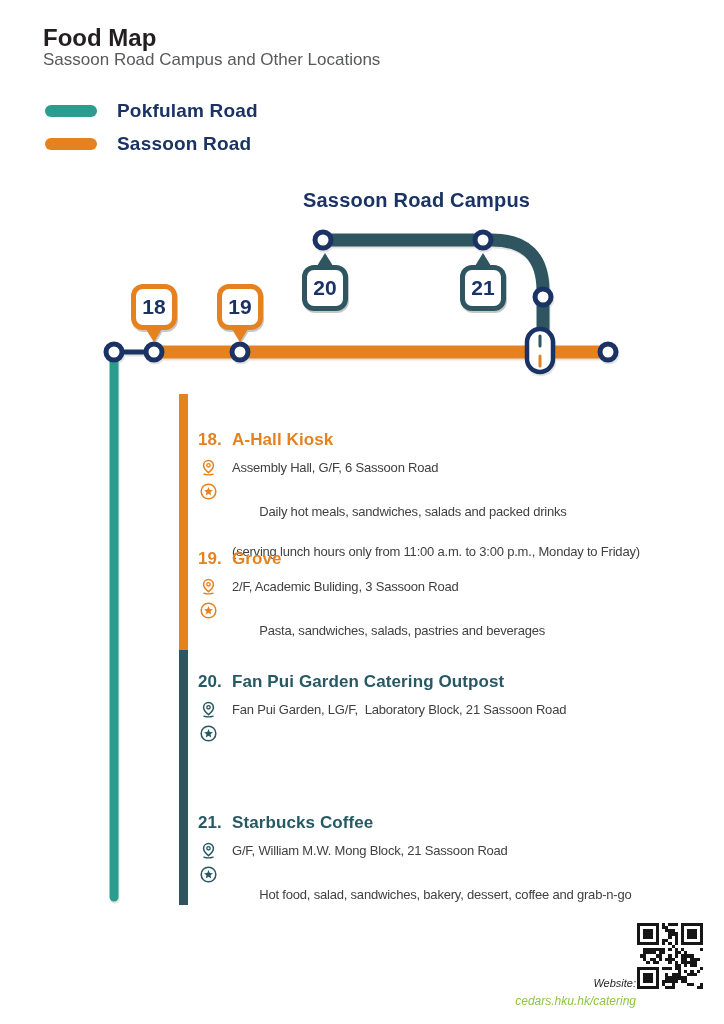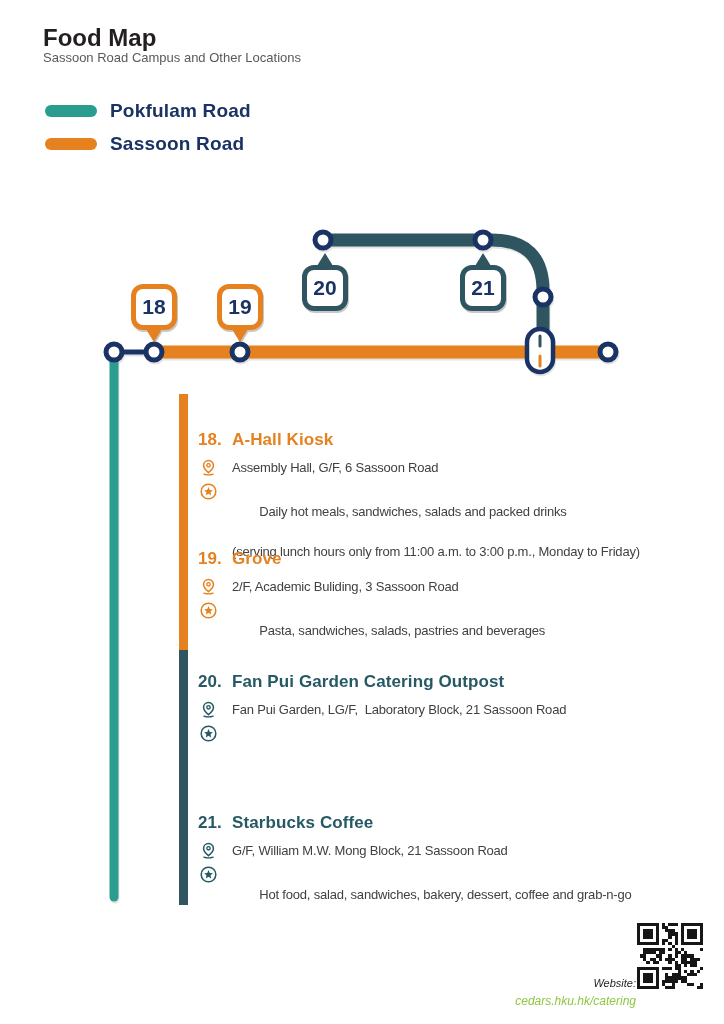--- a/index.html
+++ b/index.html
@@ -13,23 +13,23 @@
     --green:#8DC63F;
   }
   *{box-sizing:border-box;}
   html,body{margin:0;padding:0;background:#e8e8e8;}
   .page{
     position:relative;width:724px;height:1024px;background:#ffffff;
     font-family:"Liberation Sans", sans-serif;overflow:hidden;margin:0 auto;
   }
   
   .doc-title{position:absolute;left:43px;top:24px;font-size:24px;font-weight:bold;color:#231F20;}
-  .doc-subtitle{position:absolute;left:43px;top:50px;font-size:13px;color:var(--gray);}
+  .doc-subtitle{position:absolute;left:43px;top:50px;font-size:17px;color:var(--gray);}
   
-  .legend-row{position:absolute;left:45px;display:flex;align-items:center;gap:13px;height:26px;}
+  .legend-row{position:absolute;left:45px;display:flex;align-items:center;gap:20px;height:26px;}
   .legend-bar{width:52px;height:12px;border-radius:6px;display:inline-block;}
   .legend-label{font-size:19px;font-weight:bold;color:var(--navy);letter-spacing:.2px;}
   
   .campus-title{position:absolute;left:303px;top:189px;font-size:20px;font-weight:bold;color:var(--navy);letter-spacing:.2px;}
   .map-svg{position:absolute;left:60px;top:225px;filter:drop-shadow(1.5px 2px 0 rgba(70,70,70,.15));}
   .marker{
     position:absolute;width:46px;height:46px;border-radius:12px;padding:5px;
     filter:drop-shadow(1.5px 2px 0 rgba(70,70,70,.3));
   }
   .marker-face{
@@ -79,20 +79,21 @@
 
   <div class="legend-row" style="top:98px">
     <span class="legend-bar" style="background:var(--teal)"></span>
     <span class="legend-label">Pokfulam Road</span>
   </div>
   <div class="legend-row" style="top:131px">
     <span class="legend-bar" style="background:var(--orange)"></span>
     <span class="legend-label">Sassoon Road</span>
   </div>
 
+  <div class="campus-title">Sassoon Road Campus</div>
 
   <svg class="map-svg" width="600" height="690" viewBox="60 225 600 690">
 
     <path d="M114 356 L114 897" stroke="#2A9D8F" stroke-width="9" stroke-linecap="round" fill="none"></path>
 
     <path d="M114 352 L154 352" stroke="#1A3364" stroke-width="5" fill="none"></path>
 
     <path d="M154 352 L608 352" stroke="#E5821F" stroke-width="13" stroke-linecap="round" fill="none"></path>
 
     <path d="M323 240 L492 240 Q543 240 543 291 L543 341" stroke="#2E5560" stroke-width="13" stroke-linecap="round" fill="none"></path>

